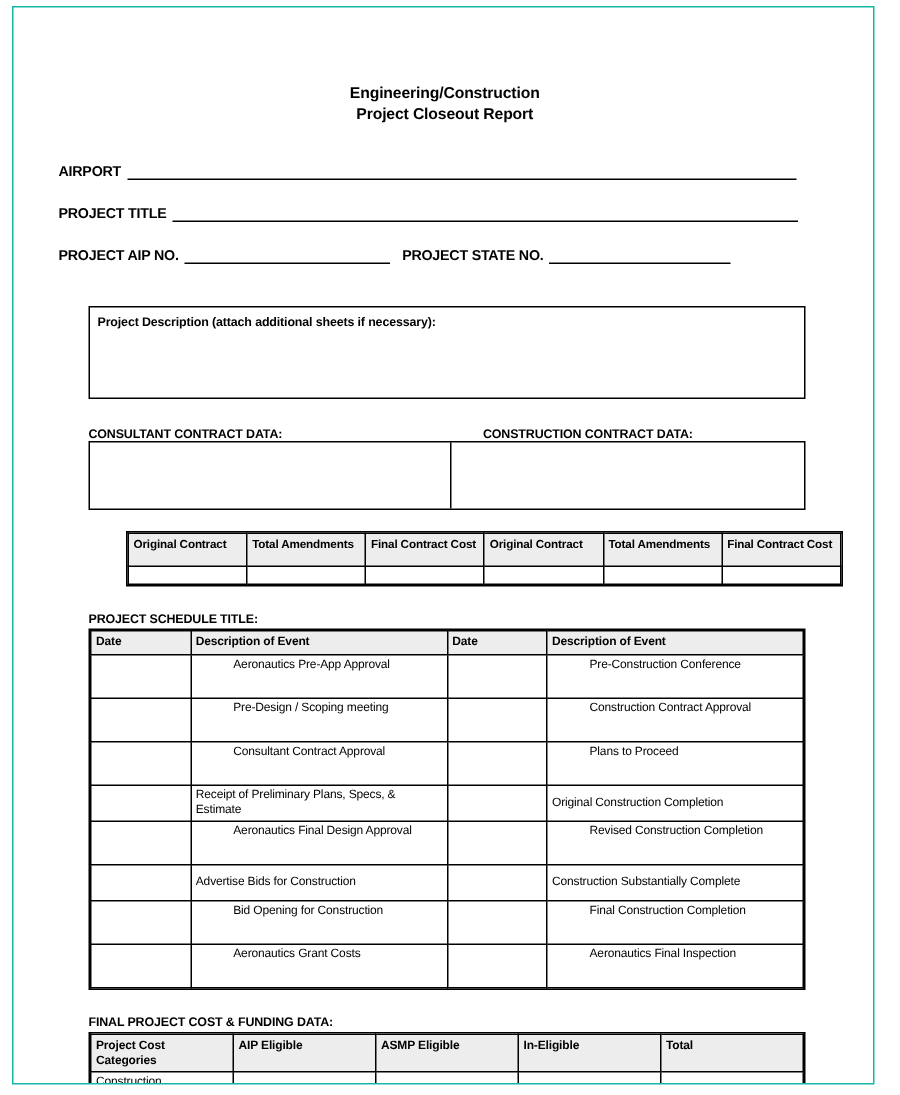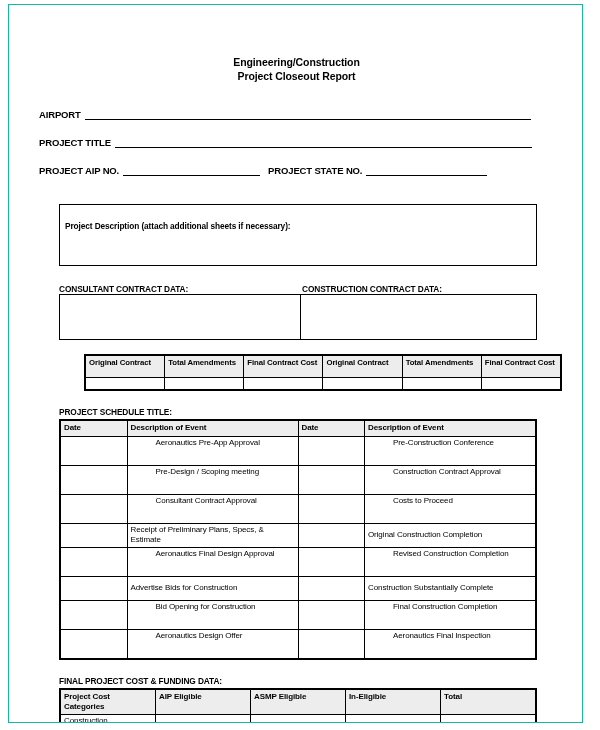--- a/index.html
+++ b/index.html
@@ -76,27 +76,27 @@
     font-weight: bold;
     letter-spacing: -0.1px;
     margin-bottom: 2px;
   }
 
   #desc-wrap { margin-top: 28px; margin-left: 20px; width: 478px; }
   .desc-box {
     border: 1.4px solid #000;
     height: 62px;
     box-sizing: border-box;
-    padding: 16px 5px 0 5px;
+    padding: 4px 5px 0 5px;
   }
   .desc-box .section-label { margin: 0; }
 
   
   #contract-wrap { margin-top: 18px; margin-left: 20px; width: 478px; }
-  .cc-labels { display: flex; }
+  .cc-labels { display: flex; gap: 20px; }
   .cc-labels > div { font-size: 8.3px; font-weight: bold; letter-spacing: -0.1px; }
   .cc-labels .l-left { width: 243px; }
   .cc-boxes {
     display: flex;
     border: 1.4px solid #000;
     box-sizing: border-box;
     height: 46px;
   }
   .cc-boxes .b-left {
     width: 241px;
@@ -252,21 +252,21 @@
               <tr class="r1">
                 <td></td>
                 <td>Pre-Design / Scoping meeting</td>
                 <td></td>
                 <td>Construction Contract Approval</td>
               </tr>
               <tr class="r1">
                 <td></td>
                 <td>Consultant Contract Approval</td>
                 <td></td>
-                <td>Costs to Proceed</td>
+                <td>Plans to Proceed</td>
               </tr>
               <tr class="r2">
                 <td></td>
                 <td class="vmid">Receipt of Preliminary Plans, Specs, &amp; Estimate</td>
                 <td></td>
                 <td class="vmid">Original Construction Completion</td>
               </tr>
               <tr class="r1">
                 <td></td>
                 <td>Aeronautics Final Design Approval</td>
@@ -280,21 +280,21 @@
                 <td class="vmid">Construction Substantially Complete</td>
               </tr>
               <tr class="r1">
                 <td></td>
                 <td>Bid Opening for Construction</td>
                 <td></td>
                 <td>Final Construction Completion</td>
               </tr>
               <tr class="r1">
                 <td></td>
-                <td>Aeronautics Design Offer</td>
+                <td>Aeronautics Grant Costs</td>
                 <td></td>
                 <td>Aeronautics Final Inspection</td>
               </tr>
             </tbody>
         </table>
       </div>
     </div>
 
     <div id="fund-wrap">
       <div class="section-label">FINAL PROJECT COST &amp; FUNDING DATA:</div>

